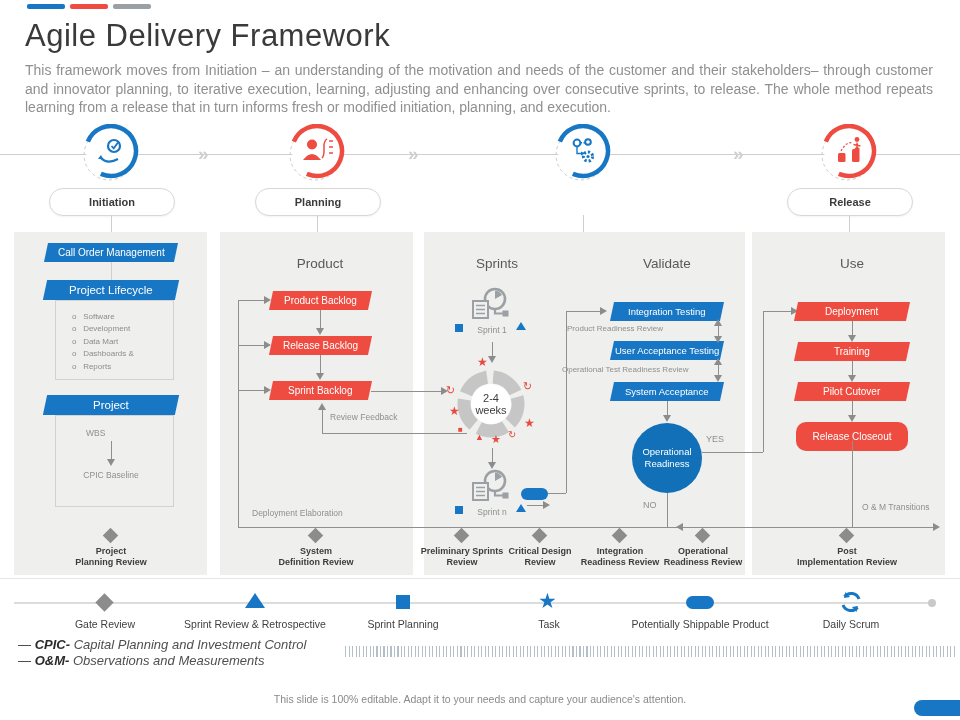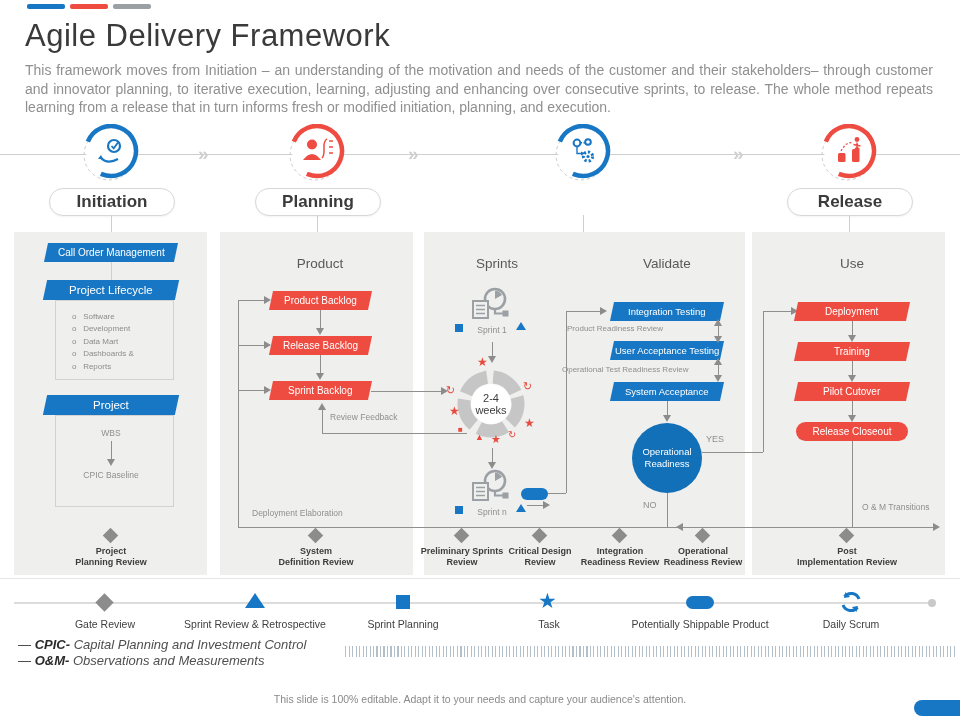--- a/index.html
+++ b/index.html
@@ -20,21 +20,21 @@
   .banner.blue{background:#1777c4;}
   .banner.red{background:#ee4b41;}
   .skew{transform:skewX(-12deg);}
   .unskew{display:block;transform:skewX(12deg);}
   .obox{position:absolute;border:1px solid #d4d2d0;}
   .colhdr{position:absolute;width:130px;text-align:center;font-size:13.5px;color:#595959;}
   .sm{position:absolute;font-size:8.5px;color:#8f8f8f;white-space:nowrap;}
   .dia{position:absolute;width:11px;height:11px;background:#8c8c8c;transform:rotate(45deg);}
   .mslabel{position:absolute;width:112px;text-align:center;font-size:9px;font-weight:bold;color:#3d3d3d;line-height:1.25;}
   .pill-label{position:absolute;width:124px;height:26px;background:#fff;border:1px solid #d8d8d8;border-radius:14px;
-              display:flex;align-items:center;justify-content:center;font-size:17px;font-weight:bold;color:#3b3b3b;
+              display:flex;align-items:center;justify-content:center;font-size:11px;font-weight:bold;color:#3b3b3b;
               box-shadow:0 1px 2px rgba(0,0,0,0.05);}
   .chev{position:absolute;color:#cfcfcf;font-size:19px;font-weight:bold;letter-spacing:-2px;}
   .dec{position:absolute;color:#e84b3e;line-height:1;}
   .mk-sq{position:absolute;width:8px;height:8px;background:#1777c4;}
   .mk-tri{position:absolute;width:0;height:0;border-left:5px solid transparent;border-right:5px solid transparent;border-bottom:8px solid #1777c4;}
   .leglbl{position:absolute;width:180px;text-align:center;font-size:10.5px;color:#404040;}
   .defline{position:absolute;font-size:13px;color:#4f4f4f;font-style:italic;}
   .defline b{color:#2b2b2b;}
   .ticker{position:absolute;left:345px;top:646px;width:612px;height:11px;
           background:repeating-linear-gradient(90deg,#b3bfc9 0,#b3bfc9 1px,transparent 1px,transparent 3.5px);}
@@ -127,21 +127,21 @@
     <div><span>o</span>&nbsp;&nbsp;&nbsp;<span>Software</span></div>
     <div><span>o</span>&nbsp;&nbsp;&nbsp;<span>Development</span></div>
     <div><span>o</span>&nbsp;&nbsp;&nbsp;<span>Data Mart</span></div>
     <div><span>o</span>&nbsp;&nbsp;&nbsp;<span>Dashboards &amp;</span></div>
     <div><span>o</span>&nbsp;&nbsp;&nbsp;<span>Reports</span></div>
   </div>
   <div class="banner blue skew" style="left:45px;top:395px;width:132px;height:20px;">
     <span class="unskew" style="font-size:11.5px;">Project</span>
     </div>
   <div class="obox" style="left:55px;top:415px;width:117px;height:90px;"></div>
-  <div class="sm" style="left:86px;top:428px;width:50px;text-align:center;">WBS</div>
+  <div class="sm" style="left:86px;top:428px;width:50px;">WBS</div>
   <div class="vl" style="left:111px;top:441px;height:18px;"></div>
   <div class="ah ah-d" style="left:107px;top:459px;"></div>
   <div class="sm" style="left:76px;top:470px;width:70px;text-align:center;">CPIC Baseline</div>
 
   <div class="colhdr" style="left:255px;top:256px;">Product</div>
   <div class="banner red skew" style="left:271px;top:291px;width:99px;height:19px;">
     <span class="unskew">Product Backlog</span>
     </div>
   <div class="banner red skew" style="left:271px;top:336px;width:99px;height:19px;">
     <span class="unskew">Release Backlog</span>
@@ -261,21 +261,21 @@
   <div class="colhdr" style="left:787px;top:256px;">Use</div>
   <div class="banner red skew" style="left:796px;top:302px;width:112px;height:19px;">
     <span class="unskew">Deployment</span>
     </div>
   <div class="banner red skew" style="left:796px;top:342px;width:112px;height:19px;">
     <span class="unskew">Training</span>
     </div>
   <div class="banner red skew" style="left:796px;top:382px;width:112px;height:19px;">
     <span class="unskew">Pilot Cutover</span>
     </div>
-  <div class="banner red" style="left:796px;top:422px;width:112px;height:19px;border-radius:10px;">
+  <div class="banner red" style="left:796px;top:422px;width:112px;height:29px;border-radius:10px;">
     <span>Release Closeout</span>
     </div>
   <div class="vl" style="left:852px;top:321px;height:14px;"></div>
     <div class="ah ah-d" style="left:848px;top:335px;"></div>
   <div class="vl" style="left:852px;top:361px;height:14px;"></div>
     <div class="ah ah-d" style="left:848px;top:375px;"></div>
   <div class="vl" style="left:852px;top:401px;height:14px;"></div>
     <div class="ah ah-d" style="left:848px;top:415px;"></div>
   <div class="vl" style="left:852px;top:441px;height:86px;"></div>
   <div class="sm" style="left:862px;top:502px;">O &amp; M Transitions</div>

